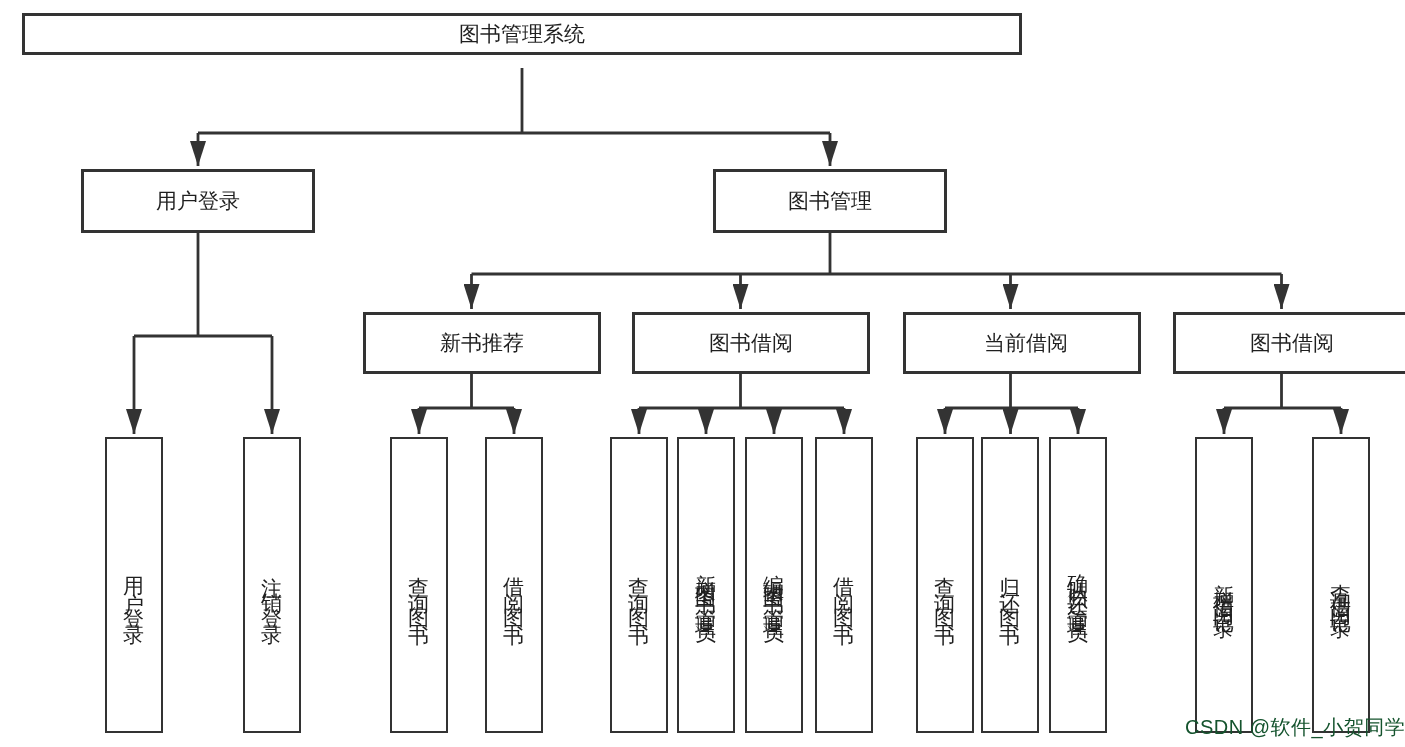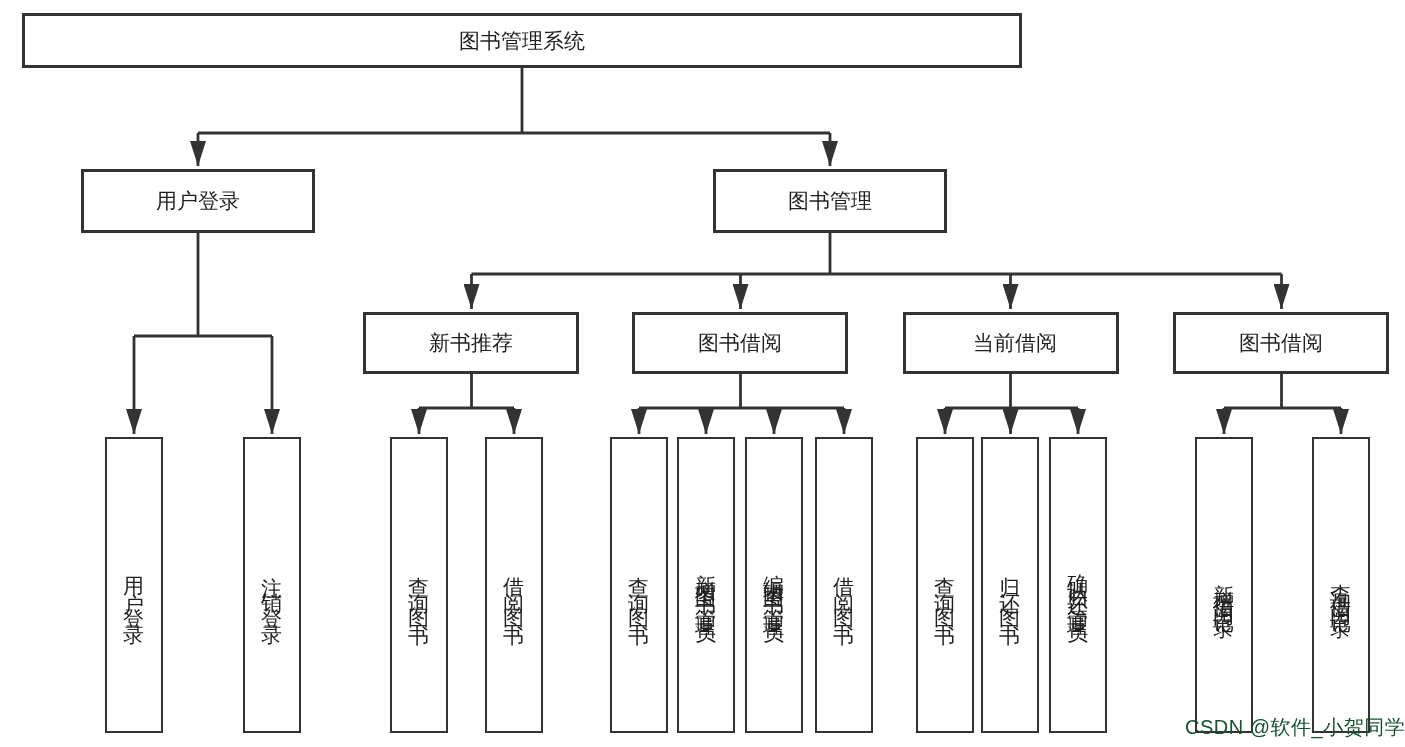--- a/index.html
+++ b/index.html
@@ -28,25 +28,25 @@
     border: 3px solid #333333;
     display: flex;
     align-items: center;
     justify-content: center;
     color: #1f1f1f;
     font-size: 21px;
     z-index: 1;
     text-align: center;
     white-space: nowrap;
   }
-  .root-box   { left: 22px;  top: 13px;  width: 1000px; height: 55px; }
+  .root-box   { left: 22px;  top: 13px;  width: 1000px; height: 42px; }
   .l2-box     { top: 169px; height: 64px; width: 234px; }
   .l2-a       { left: 81px; }
   .l2-b       { left: 713px; }
-  .l3-box     { top: 312px; height: 62px; width: 216px; }
+  .l3-box     { top: 312px; height: 62px; width: 238px; }
   .l3-a { left: 363px; }
   .l3-b { left: 632px; }
   .l3-c { left: 903px; padding-left: 8px; }
   .l3-d { left: 1173px; }
   .leaf {
     top: 437px;
     width: 58px;
     height: 296px;
     border-width: 2.5px;
   }

